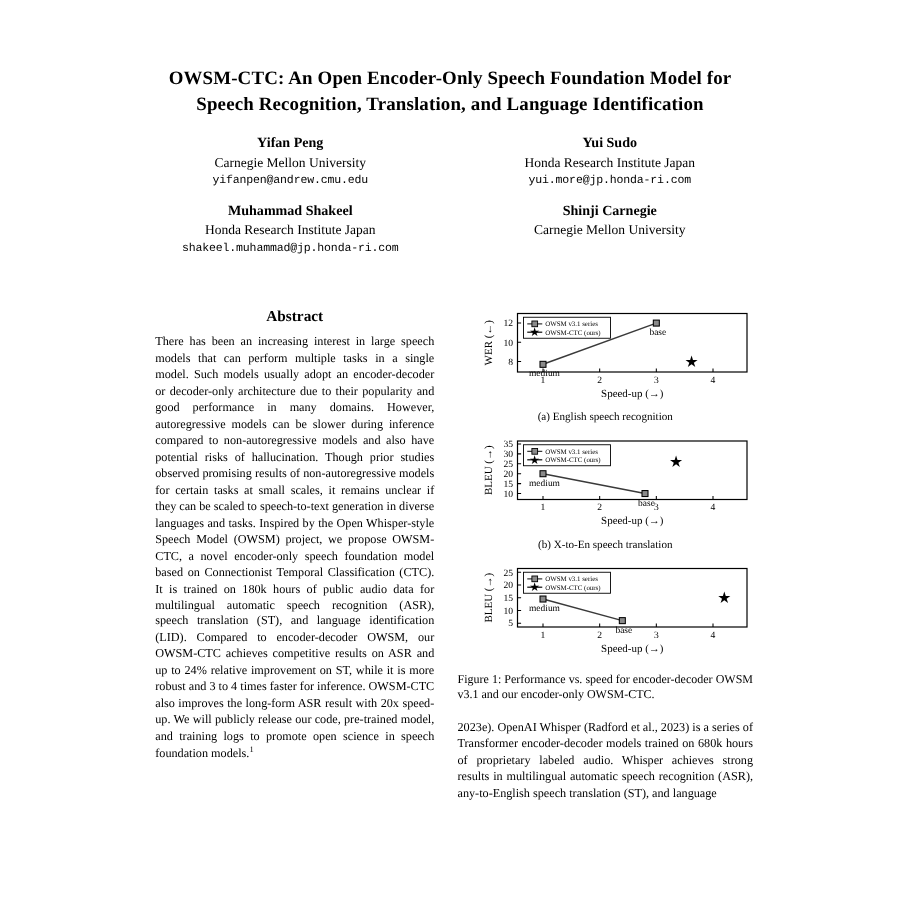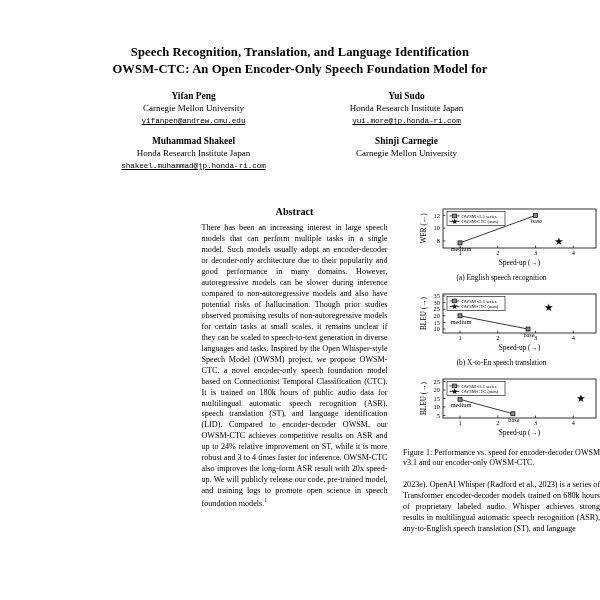--- a/index.html
+++ b/index.html
@@ -50,30 +50,29 @@
   .author-affil {
     font-size: 9.0px;
     display: block;
   }
   .author-email {
     font-family: "Liberation Mono", "DejaVu Sans Mono", monospace;
     font-size: 7.7px;
     display: block;
     margin-top: 1px;
     letter-spacing: -0.1px;
-    text-decoration: underline;
   }
 
   
   .columns {
     position: absolute;
     left: 0; top: 203px;
     width: 600px;
     display: flex;
-    justify-content: flex-end;
+    justify-content: center;
     gap: 10px;
   }
   .col { width: 197px; }
 
   .section-head {
     text-align: center;
     font-weight: bold;
     font-size: 10.2px;
     margin: 3px 0 6px 0;
   }
@@ -131,22 +130,22 @@
     fill: #000;
   }
   .series-line { stroke: #3a3a3a; stroke-width: 1.0; fill: none; }
 </style>
 </head>
 <body>
 
 <div class="page">
 
   <div class="title">
+    <span class="title-line">OWSM-CTC: An Open Encoder-Only Speech Foundation Model for</span>
     <span class="title-line">Speech Recognition, Translation, and Language Identification</span>
-    <span class="title-line">OWSM-CTC: An Open Encoder-Only Speech Foundation Model for</span>
   </div>
 
   <div class="authors">
     <div class="author-block">
       <span class="author-name">Yifan Peng</span>
       <span class="author-affil">Carnegie Mellon University</span>
       <span class="author-email">yifanpen@andrew.cmu.edu</span>
     </div>
     <div class="author-block">
       <span class="author-name">Yui Sudo</span>

